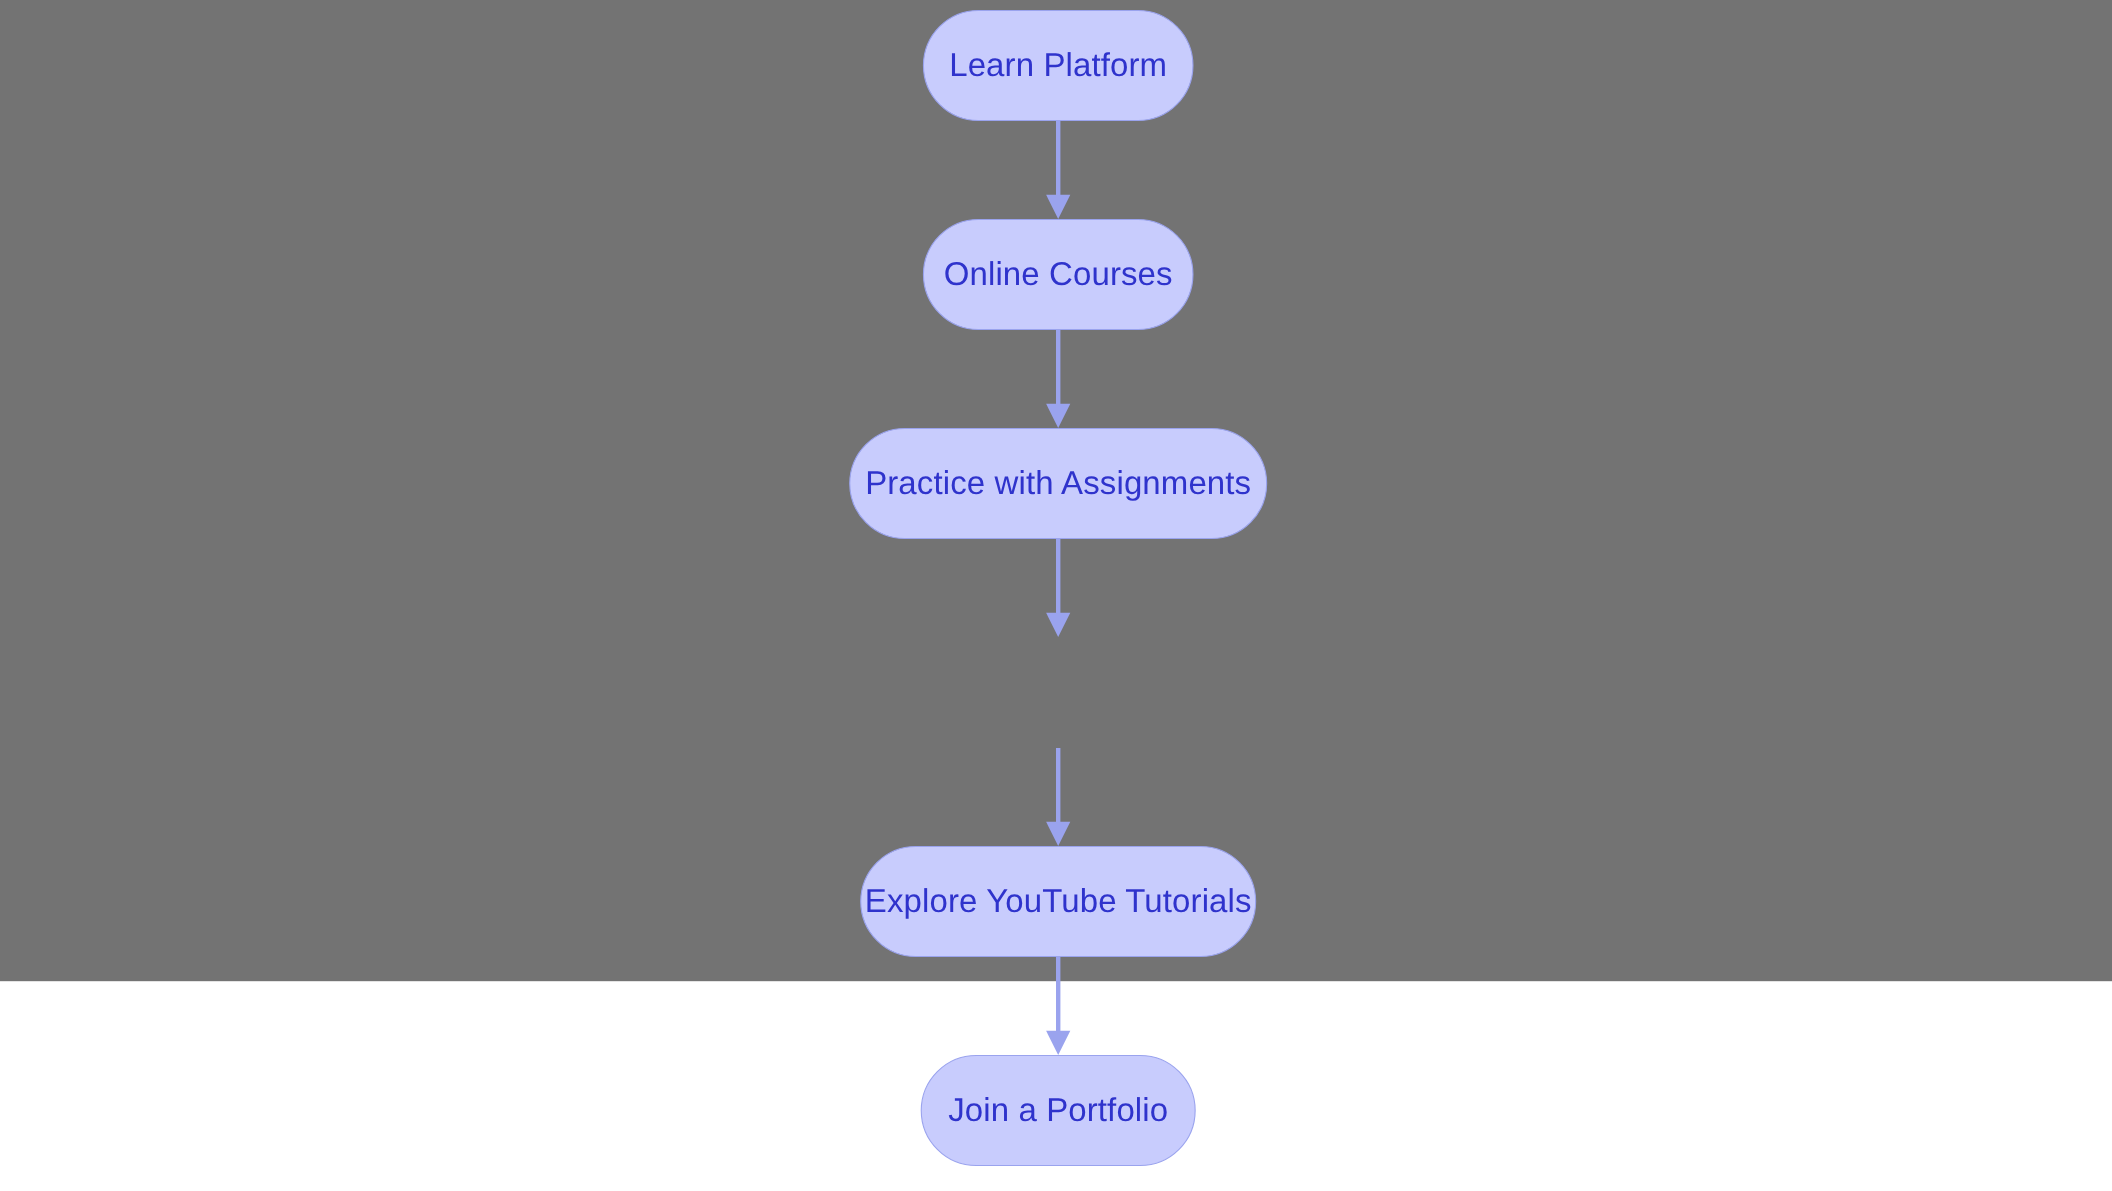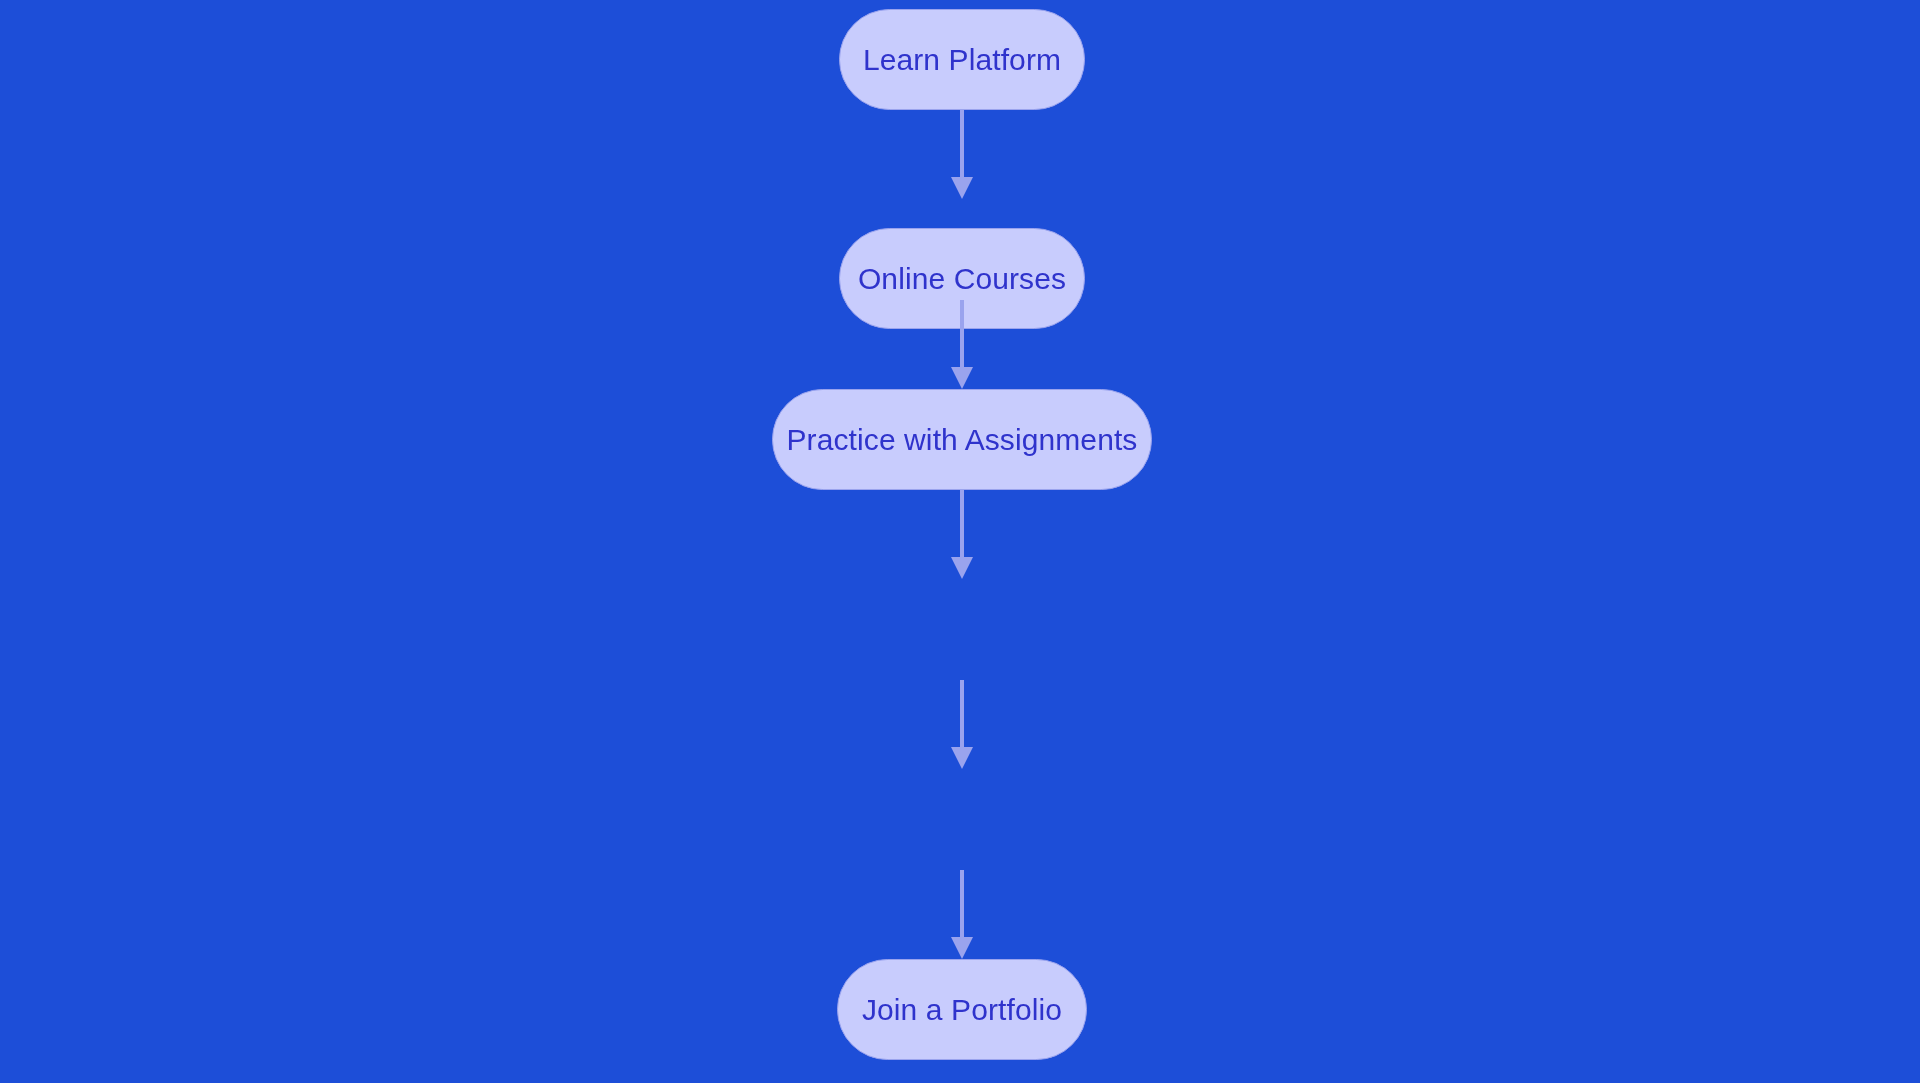--- a/index.html
+++ b/index.html
@@ -11,22 +11,22 @@
   body {
     width: 1920px;
     height: 1083px;
     overflow: hidden;
     font-family: "Liberation Sans", sans-serif;
   }
 
   #flowchart-canvas {
     position: relative;
     width: 1920px;
-    height: 1083px;
-    background: #1d4ed8;
+    height: 892px;
+    background: #737373;
   }
 
   .flow-column {
     position: absolute;
     left: 0;
     top: 0;
     width: 1920px;
     height: 1083px;
   }
 
@@ -48,21 +48,21 @@
     font-family: "Liberation Sans", sans-serif;
     font-size: 30px;
     line-height: 1;
     color: #2f33cc;
     white-space: nowrap;
     letter-spacing: 0.1px;
     user-select: none;
   }
 
   .node-0 { top: 9px;    width: 246px; }
-  .node-1 { top: 199px;  width: 246px; margin-top: 29px; }
+  .node-1 { top: 199px;  width: 246px; }
   .node-2 { top: 389px;  width: 380px; }
   .node-3 { top: 579px;  width: 348px; }
   .node-4 { top: 769px;  width: 360px; }
   .node-5 { top: 959px;  width: 250px; }
 
   
   .connector {
     position: absolute;
     left: 962px;
     transform: translateX(-50%);
@@ -128,20 +128,23 @@
       <div class="conn-line"></div>
       <div class="conn-head"></div>
     </div>
 
 
     <div class="connector connector-3">
       <div class="conn-line"></div>
       <div class="conn-head"></div>
     </div>
 
+    <div class="node node-4">
+      <span class="node-label">Explore YouTube Tutorials</span>
+    </div>
 
     <div class="connector connector-4">
       <div class="conn-line"></div>
       <div class="conn-head"></div>
     </div>
 
     <div class="node node-5">
       <span class="node-label">Join a Portfolio</span>
     </div>
 

